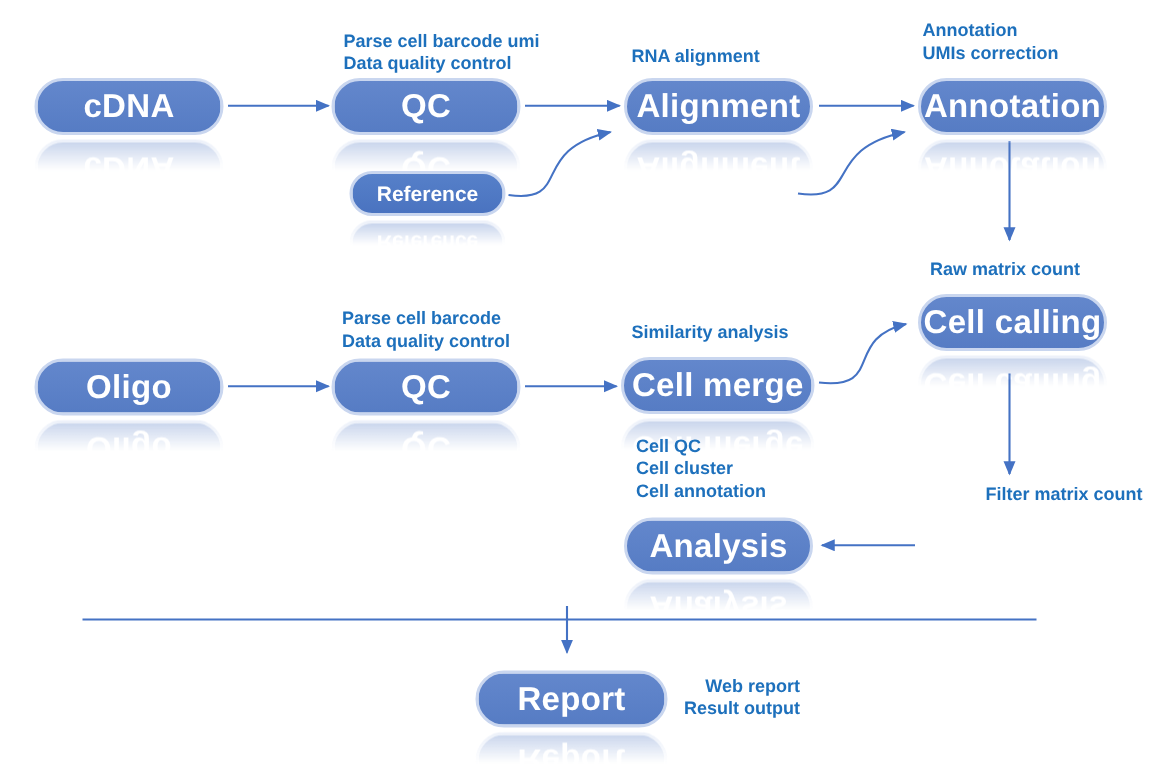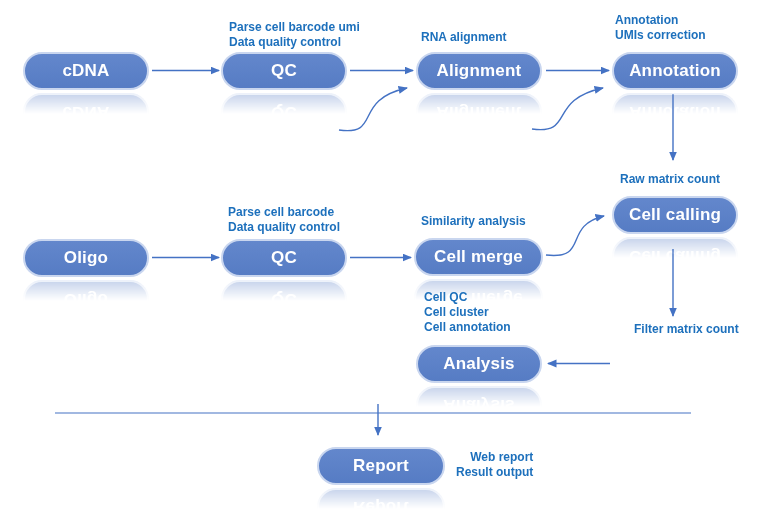--- a/index.html
+++ b/index.html
@@ -8,21 +8,21 @@
   .connectors{position:absolute;left:0;top:0;width:768px;height:519px;z-index:1;pointer-events:none;}
 
   .node{
     position:absolute;z-index:2;box-sizing:border-box;
     display:flex;align-items:center;justify-content:center;
     color:#ffffff;font-weight:bold;text-align:center;
     background:linear-gradient(180deg,#6387cc 0%,#567cc4 100%);
     border:2px solid #c9d6ef;border-radius:20px;
     -webkit-box-reflect: below 3px linear-gradient(to bottom, rgba(0,0,0,0) 45%, rgba(0,0,0,0.35) 100%);
   }
-  .big{width:126px;height:38px;font-size:17px;letter-spacing:.2px;}
+  .big{width:126px;height:38px;font-size:22px;letter-spacing:.2px;}
   .small{height:30px;font-size:14px;border-radius:16px;
     background:linear-gradient(180deg,#5680c9 0%,#4a73c0 100%);}
 
   .n-cdna{left:23px;top:52px;}
   .n-qc1{left:221px;top:52px;}
   .n-align{left:416px;top:52px;}
   .n-annot{left:612px;top:52px;}
   .n-ref{left:233px;top:114px;width:104px;}
   .n-gtf{left:428px;top:114px;width:101px;}
   .n-oligo{left:23px;top:239px;}
@@ -37,21 +37,21 @@
     position:absolute;z-index:2;color:#1d70bc;
     font-size:12px;line-height:15px;font-weight:600;white-space:pre-line;
   }
   .t-qc1{left:229px;top:20px;}
   .t-align{left:421px;top:30px;}
   .t-annot{left:615px;top:13px;}
   .t-call{left:620px;top:172px;}
   .t-qc2{left:228px;top:205px;}
   .t-merge{left:421px;top:214px;}
   .t-analysis{left:424px;top:290px;}
-  .t-matrix{left:634px;top:322px;}
+  .t-matrix{left:657px;top:322px;}
   .t-report{left:456px;top:450px;text-align:right;}
 </style>
 </head>
 <body>
 
 <div class="stage">
 
   <svg class="connectors" viewBox="0 0 768 519" xmlns="http://www.w3.org/2000/svg">
     <defs>
       <marker id="arw" markerUnits="userSpaceOnUse" markerWidth="11" markerHeight="9" refX="8.5" refY="4" orient="auto">
@@ -72,20 +72,21 @@
       <path d="M546,255 C590,260 562,226 604,216" marker-end="url(#arw)"></path>
       <line x1="55" y1="413" x2="691" y2="413" stroke-width="1.2"></line>
       <line x1="378" y1="404" x2="378" y2="435" marker-end="url(#arw)"></line>
     </g>
   </svg>
 
   <div class="node big n-cdna">cDNA</div>
   <div class="node big n-qc1">QC</div>
   <div class="node big n-align">Alignment</div>
   <div class="node big n-annot">Annotation</div>
+  <div class="node small n-ref">Reference</div>
   <div class="node big n-oligo">Oligo</div>
   <div class="node big n-qc2">QC</div>
   <div class="node big n-merge">Cell merge</div>
   <div class="node big n-call">Cell calling</div>
   <div class="node big n-analysis">Analysis</div>
   <div class="node big n-report">Report</div>
 
   <div class="note t-qc1">Parse cell barcode umi
 Data quality control</div>
   <div class="note t-align">RNA alignment</div>

